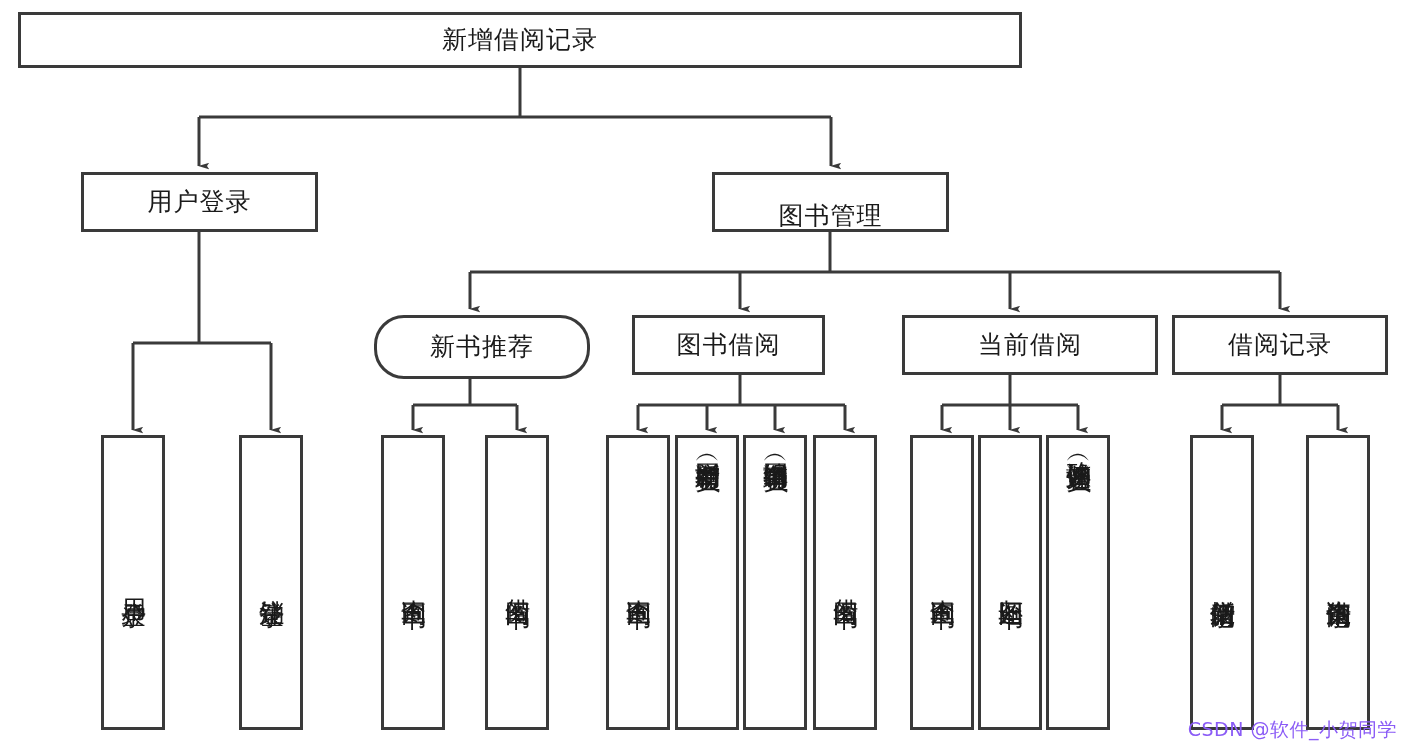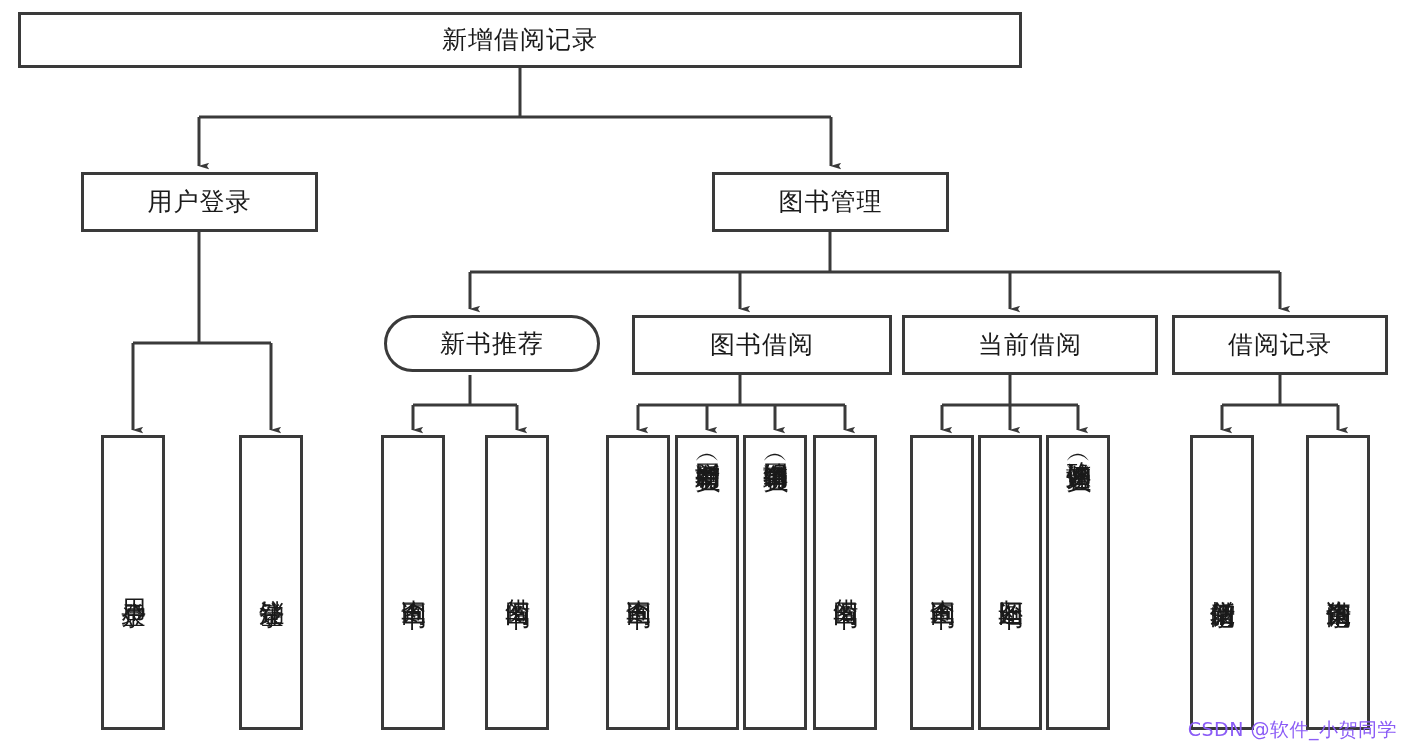--- a/index.html
+++ b/index.html
@@ -136,29 +136,29 @@
   </svg>
 
   <div class="node" style="left:18px; top:12px; width:1004px; height:56px;">
     <span class="label">新增借阅记录</span>
   </div>
 
   <div class="node" style="left:81px; top:172px; width:237px; height:60px;">
     <span class="label">用户登录</span>
   </div>
 
-  <div class="node" style="left:712px; top:172px; width:237px; height:60px;">
+  <div class="node" style="left:712px; top:172px; width:237px; height:60px;align-items:flex-end;">
     <span class="label">图书管理</span>
   </div>
 
-  <div class="node" style="left:384px; top:315px; width:216px; height:57px;border-radius:30px;">
+  <div class="node" style="left:374px; top:315px; width:216px; height:64px;border-radius:30px;">
     <span class="label">新书推荐</span>
   </div>
 
-  <div class="node" style="left:632px; top:315px; width:260px; height:60px;">
+  <div class="node" style="left:632px; top:315px; width:193px; height:60px;">
     <span class="label">图书借阅</span>
   </div>
 
   <div class="node" style="left:902px; top:315px; width:256px; height:60px;">
     <span class="label">当前借阅</span>
   </div>
 
   <div class="node" style="left:1172px; top:315px; width:216px; height:60px;">
     <span class="label">借阅记录</span>
   </div>

